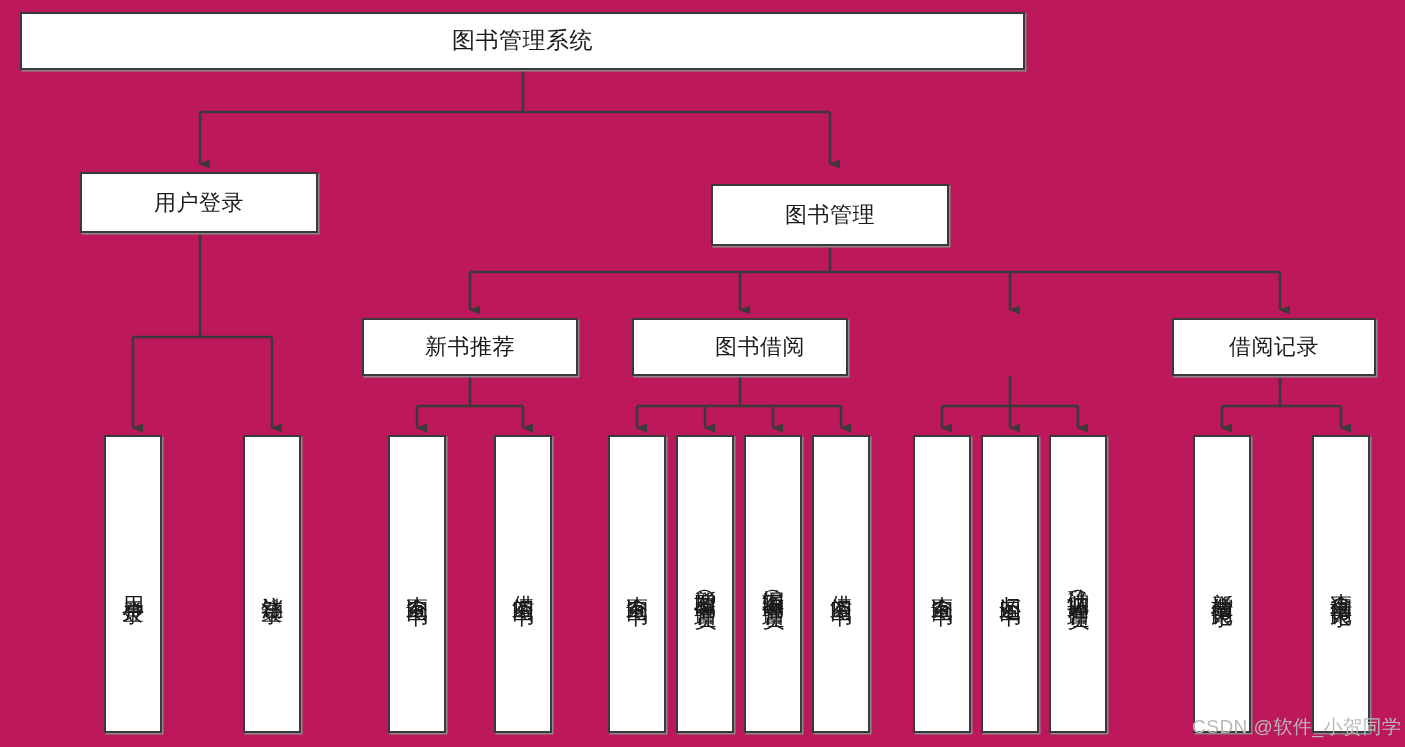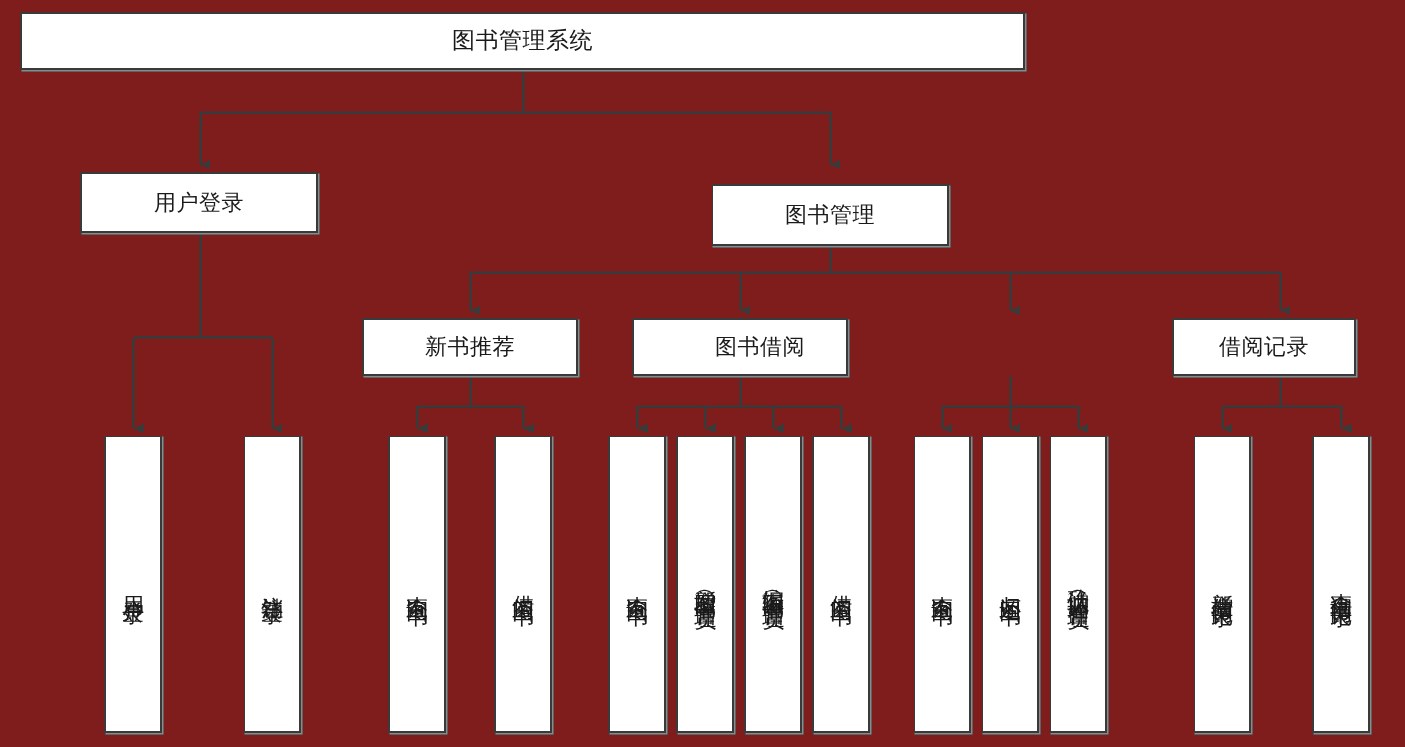--- a/index.html
+++ b/index.html
@@ -8,21 +8,21 @@
     padding: 0;
     background: #ffffff;
   }
   body {
     font-family: "Liberation Sans", "DejaVu Sans", sans-serif;
   }
   #diagram-root {
     position: relative;
     width: 1405px;
     height: 747px;
-    background: #7f1d1d;
+    background: #be185d;
     overflow: hidden;
   }
   svg.edge-layer {
     position: absolute;
     left: 0;
     top: 0;
     width: 1405px;
     height: 747px;
     pointer-events: none;
   }
@@ -142,21 +142,21 @@
   <div class="node horiz" style="left:711px; top:184px; width:238px; height:62px;">
     <span class="node-label">图书管理</span>
   </div>
 
   <div class="node horiz" style="left:362px; top:318px; width:216px; height:58px;">
     <span class="node-label">新书推荐</span>
   </div>
   <div class="node horiz" style="left:632px; top:318px; width:216px; height:58px;padding-left:40px;">
     <span class="node-label">图书借阅</span>
   </div>
-  <div class="node horiz" style="left:1172px; top:318px; width:184px; height:58px;">
+  <div class="node horiz" style="left:1172px; top:318px; width:204px; height:58px;">
     <span class="node-label">借阅记录</span>
   </div>
 
   <div class="node vert" style="left:104px; top:435px; width:58px; height:298px;">
     <span class="node-label">用户登录</span>
   </div>
   <div class="node vert" style="left:243px; top:435px; width:58px; height:298px;">
     <span class="node-label">注销登录</span>
   </div>
 
@@ -190,14 +190,15 @@
     <span class="node-label">确认归还（管理员）</span>
   </div>
 
   <div class="node vert" style="left:1193px; top:435px; width:58px; height:298px;">
     <span class="node-label">新增借阅记录</span>
   </div>
   <div class="node vert" style="left:1312px; top:435px; width:58px; height:298px;">
     <span class="node-label">查询借阅记录</span>
   </div>
 
+  <div class="watermark">CSDN @软件_小贺同学</div>
 
 </div>
 
 </body></html>

